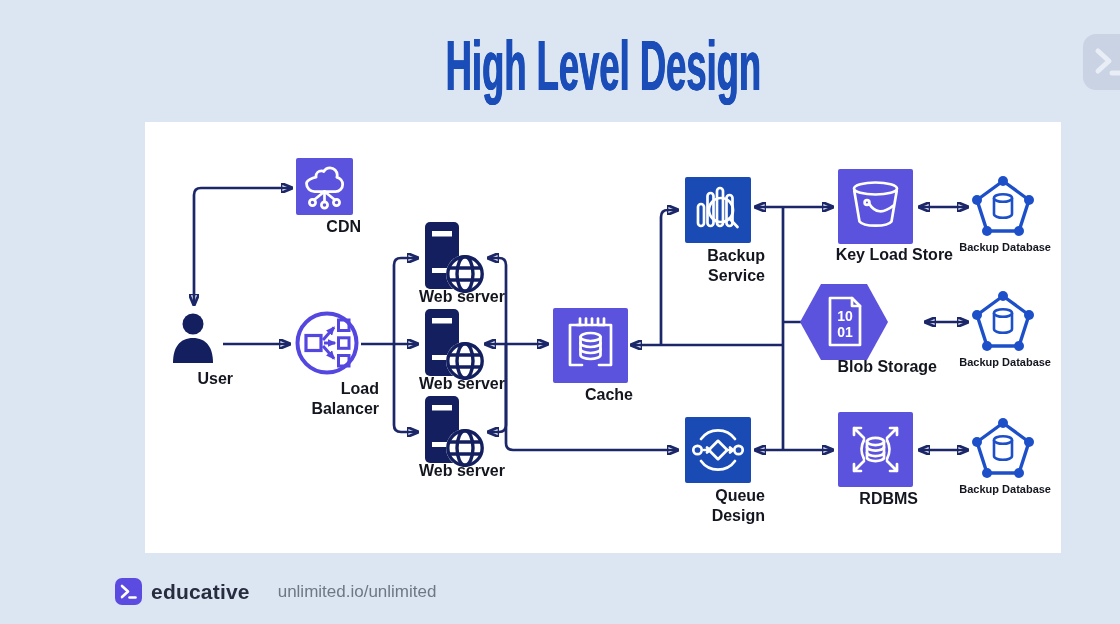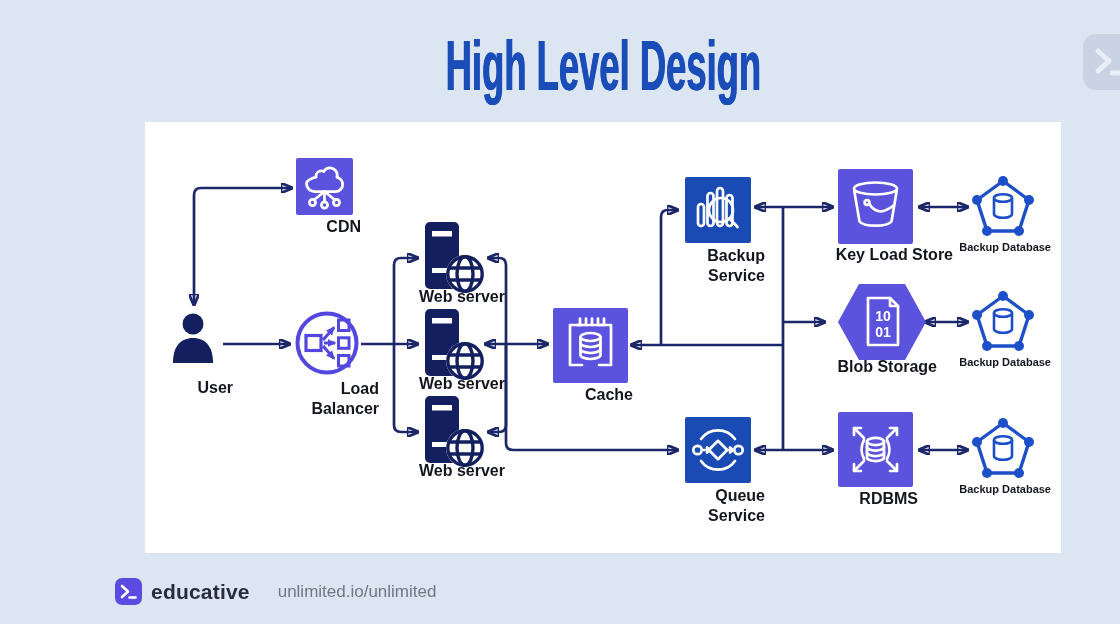--- a/index.html
+++ b/index.html
@@ -98,21 +98,21 @@
     </svg>
   </div>
   <div class="lbl" style="left:246px;top:217px;width:72px;">CDN</div>
 
   <div class="node" style="left:127px;top:313px;">
     <svg width="46" height="50" viewBox="0 0 46 50">
       <circle cx="23" cy="11" r="10.5" fill="var(--icon-navy,#131f5e)"></circle>
       <path d="M23 25c-13 0-20 9-20 25h40c0-16-7-25-20-25z" fill="var(--icon-navy,#131f5e)"></path>
     </svg>
   </div>
-  <div class="lbl" style="left:110px;top:378px;width:80px;">User</div>
+  <div class="lbl" style="left:110px;top:369px;width:80px;">User</div>
 
   <div class="node" style="left:250px;top:309px;">
     <svg width="68" height="68" viewBox="0 0 68 68">
       <defs>
         <marker id="ahp" markerUnits="userSpaceOnUse" markerWidth="9" markerHeight="8" refX="7.5" refY="4" orient="auto">
           <path d="M0 0 L9 4 L0 8 Z" fill="var(--lb-purple,#5447e0)"></path>
         </marker>
       </defs>
       <g stroke="var(--lb-purple,#5447e0)" fill="none">
         <circle cx="34" cy="34" r="29.5" stroke-width="4"></circle>
@@ -216,35 +216,35 @@
         <path d="M16 22 A21 21 0 0 1 50 22"></path>
         <path d="M16 44 A21 21 0 0 0 50 44"></path>
         <circle cx="12.5" cy="33" r="4.2"></circle>
         <circle cx="53.5" cy="33" r="4.2"></circle>
         <path d="M19 33 H24 M22 30.5 L25 33 L22 35.5"></path>
         <path d="M42 33 H47 M45 30.5 L48 33 L45 35.5"></path>
         <rect x="26.5" y="26.5" width="13" height="13" transform="rotate(45 33 33)"></rect>
       </g>
     </svg>
   </div>
-  <div class="lbl" style="left:628px;top:486px;width:94px;">Queue Service</div>
+  <div class="lbl" style="left:628px;top:486px;width:94px;">Queue Design</div>
 
   <div class="node sq purple" style="left:795px;top:169px;width:75px;height:75px;">
     <svg width="75" height="75" viewBox="0 0 75 75">
       <g class="w" stroke-width="2.7">
         <ellipse cx="37.5" cy="19.5" rx="21.5" ry="6"></ellipse>
         <path d="M16.3 22 L21.5 52.5 A16.5 5.5 0 0 0 53.5 52.5 L58.7 22"></path>
         <circle cx="29" cy="33.5" r="2.4"></circle>
         <path d="M31 34.5 Q40 49 55.5 36.5"></path>
       </g>
     </svg>
   </div>
   <div class="lbl" style="left:755px;top:245px;width:155px;">Key Load Store</div>
 
-  <div class="node" style="left:795px;top:282px;">
+  <div class="node" style="left:757px;top:282px;">
     <svg width="88" height="80" viewBox="0 0 88 80">
       <polygon points="0,40 21,2 67,2 88,40 67,78 21,78" fill="var(--purple,#5b52dd)"></polygon>
       <path d="M30 16 H52 L60 24 V63 H30 Z" class="w" stroke-width="2.6"></path>
       <path d="M52 16 V24 H60" class="w" stroke-width="2.6"></path>
       <text x="45" y="39" class="icontxt">10</text>
       <text x="45" y="55" class="icontxt">01</text>
     </svg>
   </div>
   <div class="lbl" style="left:770px;top:357px;width:124px;">Blob Storage</div>
 

